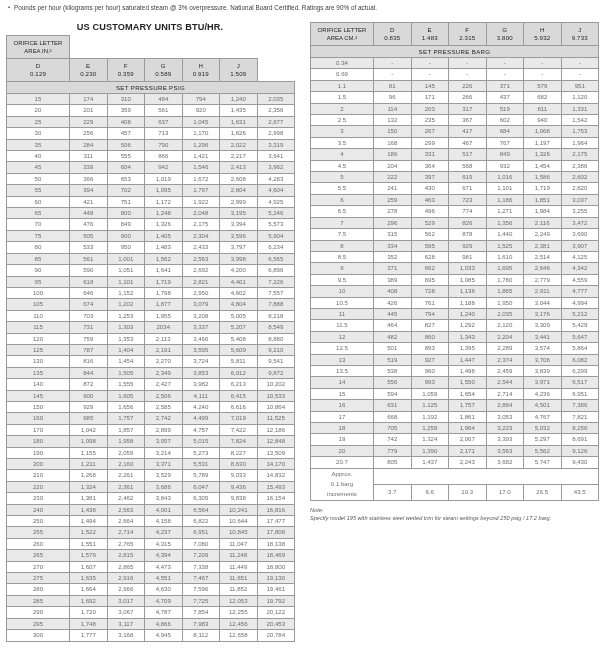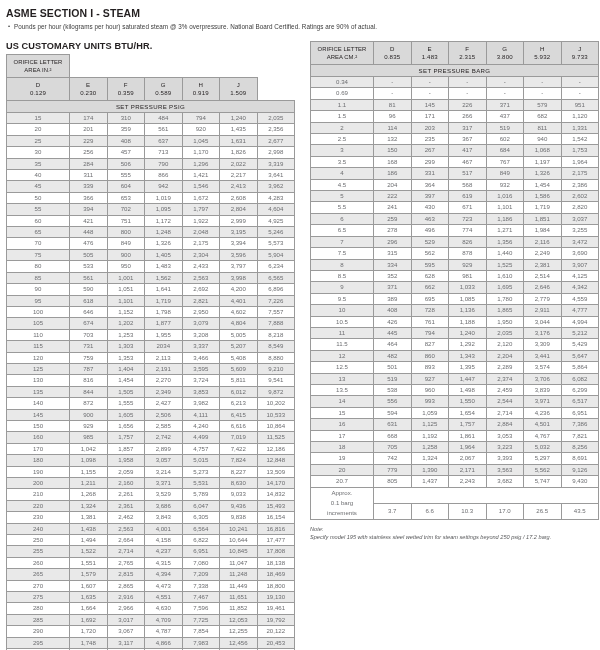--- a/index.html
+++ b/index.html
@@ -53,20 +53,21 @@
   }
   .col {
     width: 288px;
   }
   .units-title {
     font-size: 9.2px;
     font-weight: bold;
     color: #231f20;
     margin-bottom: 3px;
     letter-spacing: 0.1px;
+    text-align: center;
   }
   table.grid {
     border-collapse: collapse;
     width: 288px;
     table-layout: fixed;
   }
   table.grid td, table.grid th {
     border: 1px solid #9a9a9a;
     padding: 0;
     text-align: center;
@@ -137,21 +138,20 @@
   }
   .dash {
     color: #8a8b8d;
   }
 </style>
 </head>
 <body>
 
 <div class="page">
 
-  <div class="section-title">ASME SECTION I - STEAM</div>
 
   <div class="bullet-line">
     <span class="bullet-dot">•</span>
     <span class="bullet-text">Pounds per hour (kilograms per hour) saturated steam @ 3% overpressure. National Board Certified. Ratings are 90% of actual.</span>
   </div>
 
   <div class="columns">
 
     <div class="col">
       <div class="units-title">US CUSTOMARY UNITS BTU/HR.</div>

